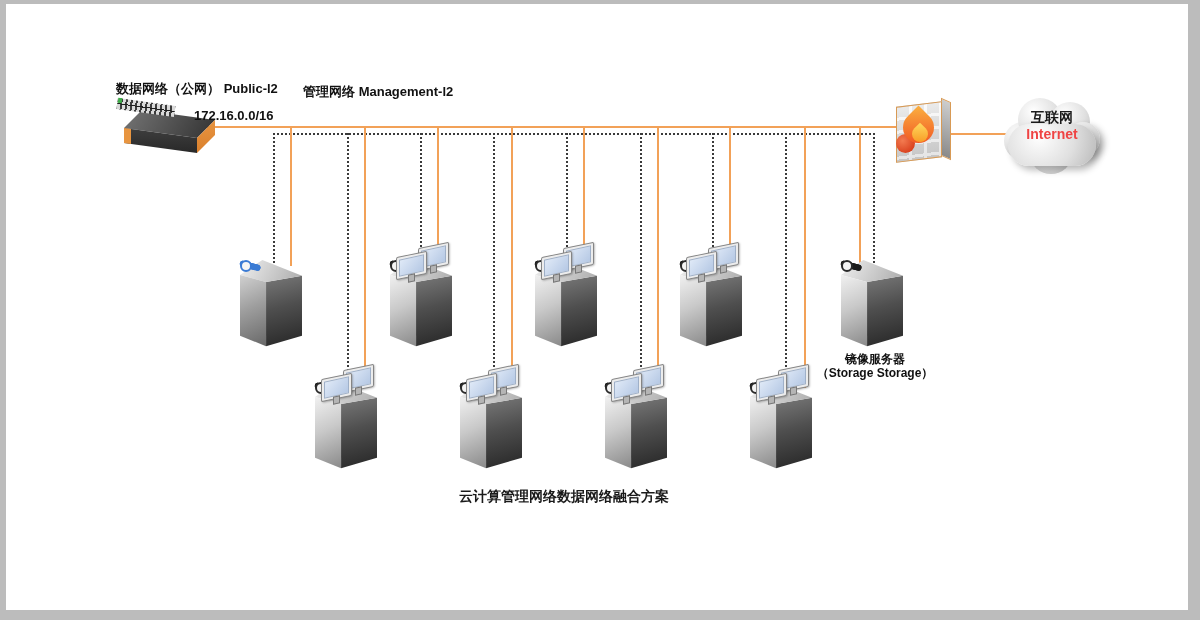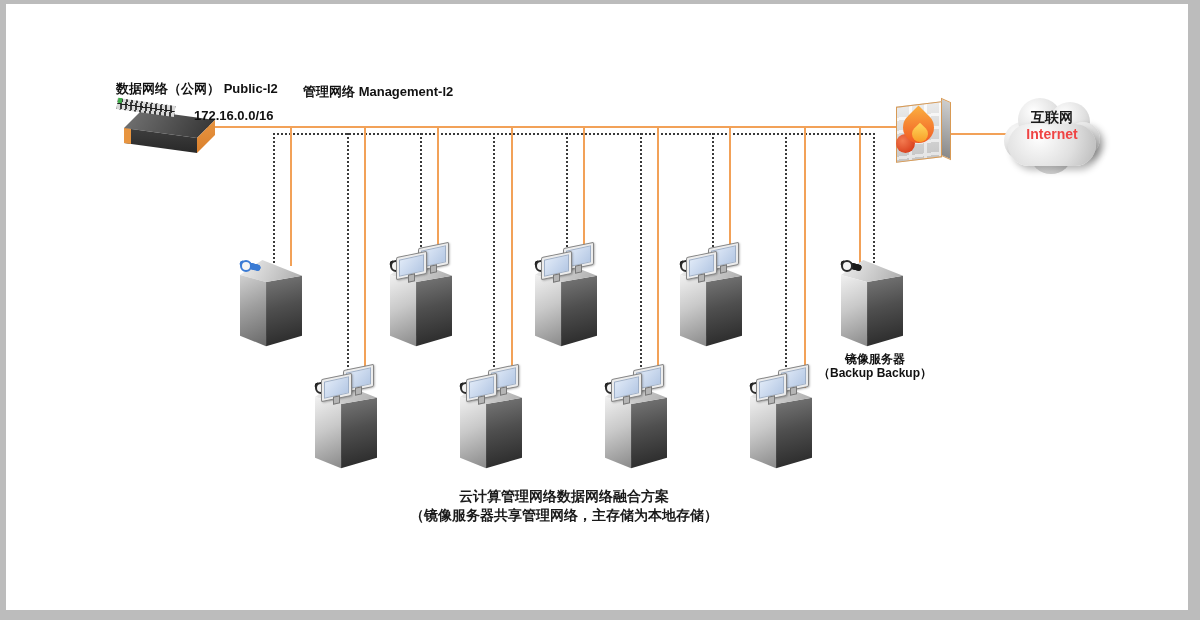--- a/index.html
+++ b/index.html
@@ -298,21 +298,20 @@
           <div class="scr"></div>
         </div>
       <div class="vm front">
           <div class="scr"></div>
         </div>
     </div>
   </div>
 
   <div class="devlabel" style="left:784px;top:348px;">
     <div>镜像服务器</div>
-    <div>（Backup Backup）</div>
+    <div>（Storage Storage）</div>
   </div>
 
   <div class="caption" style="left:328px;top:484px;text-align:center;">
     <div>云计算管理网络数据网络融合方案</div>
-    <div>（镜像服务器共享管理网络，主存储为本地存储）</div>
   </div>
 
 </div>
 
 </body></html>

